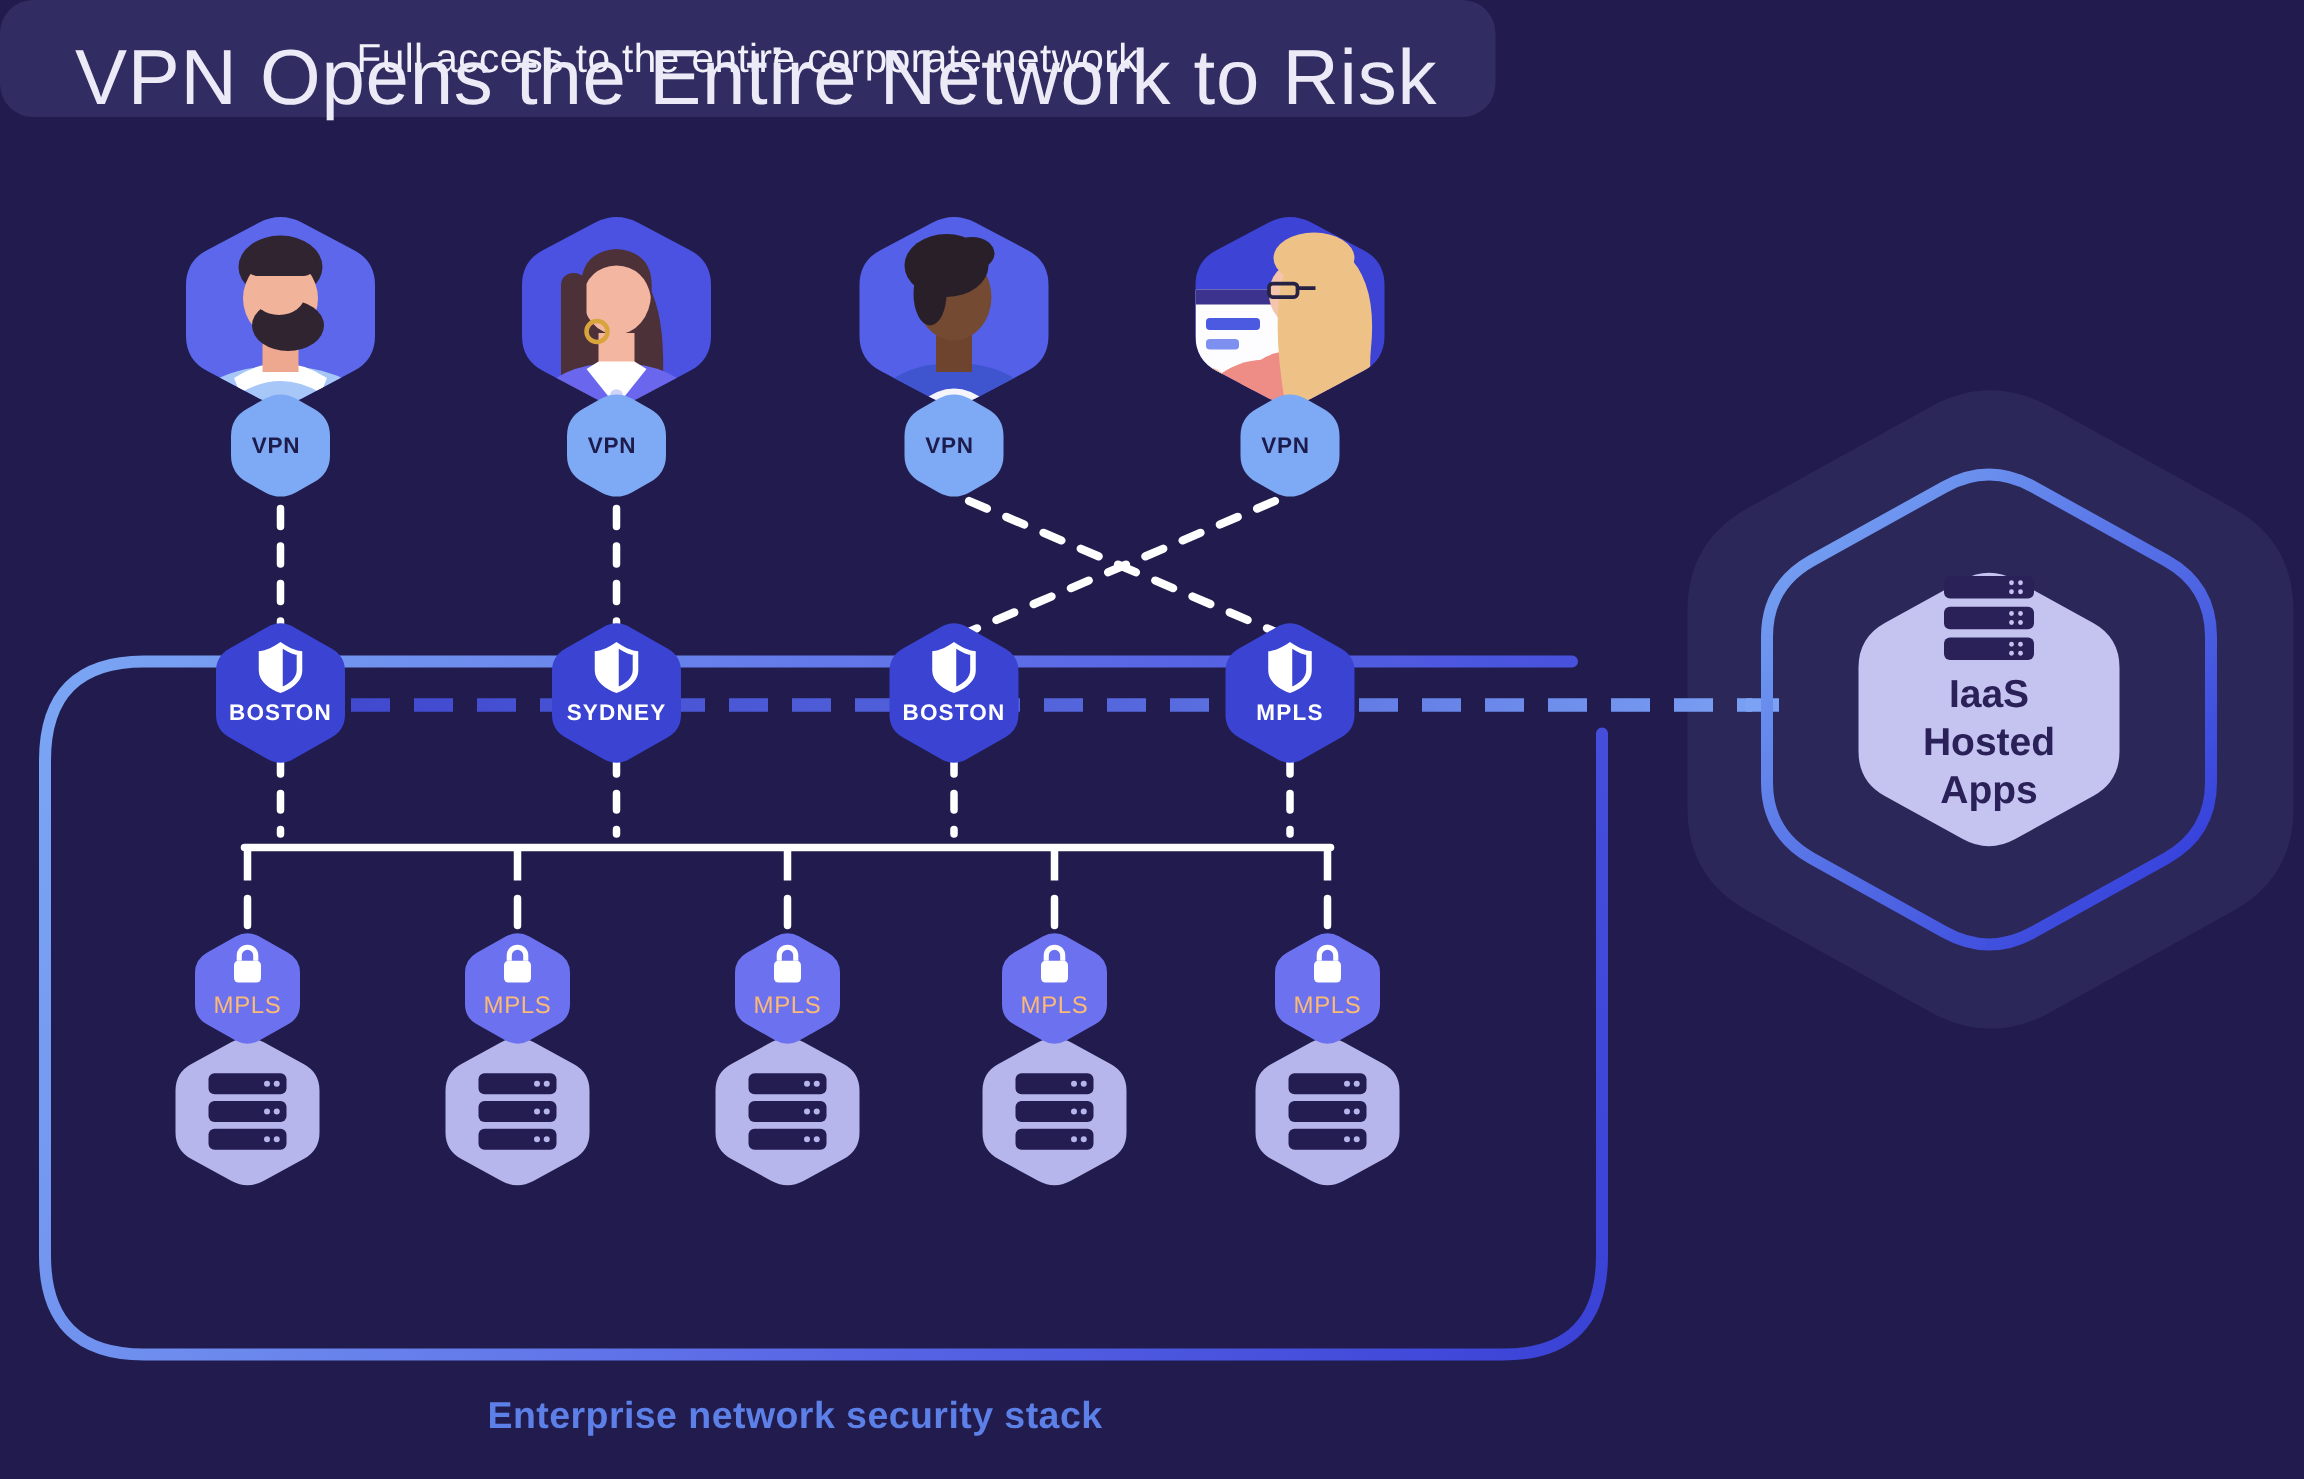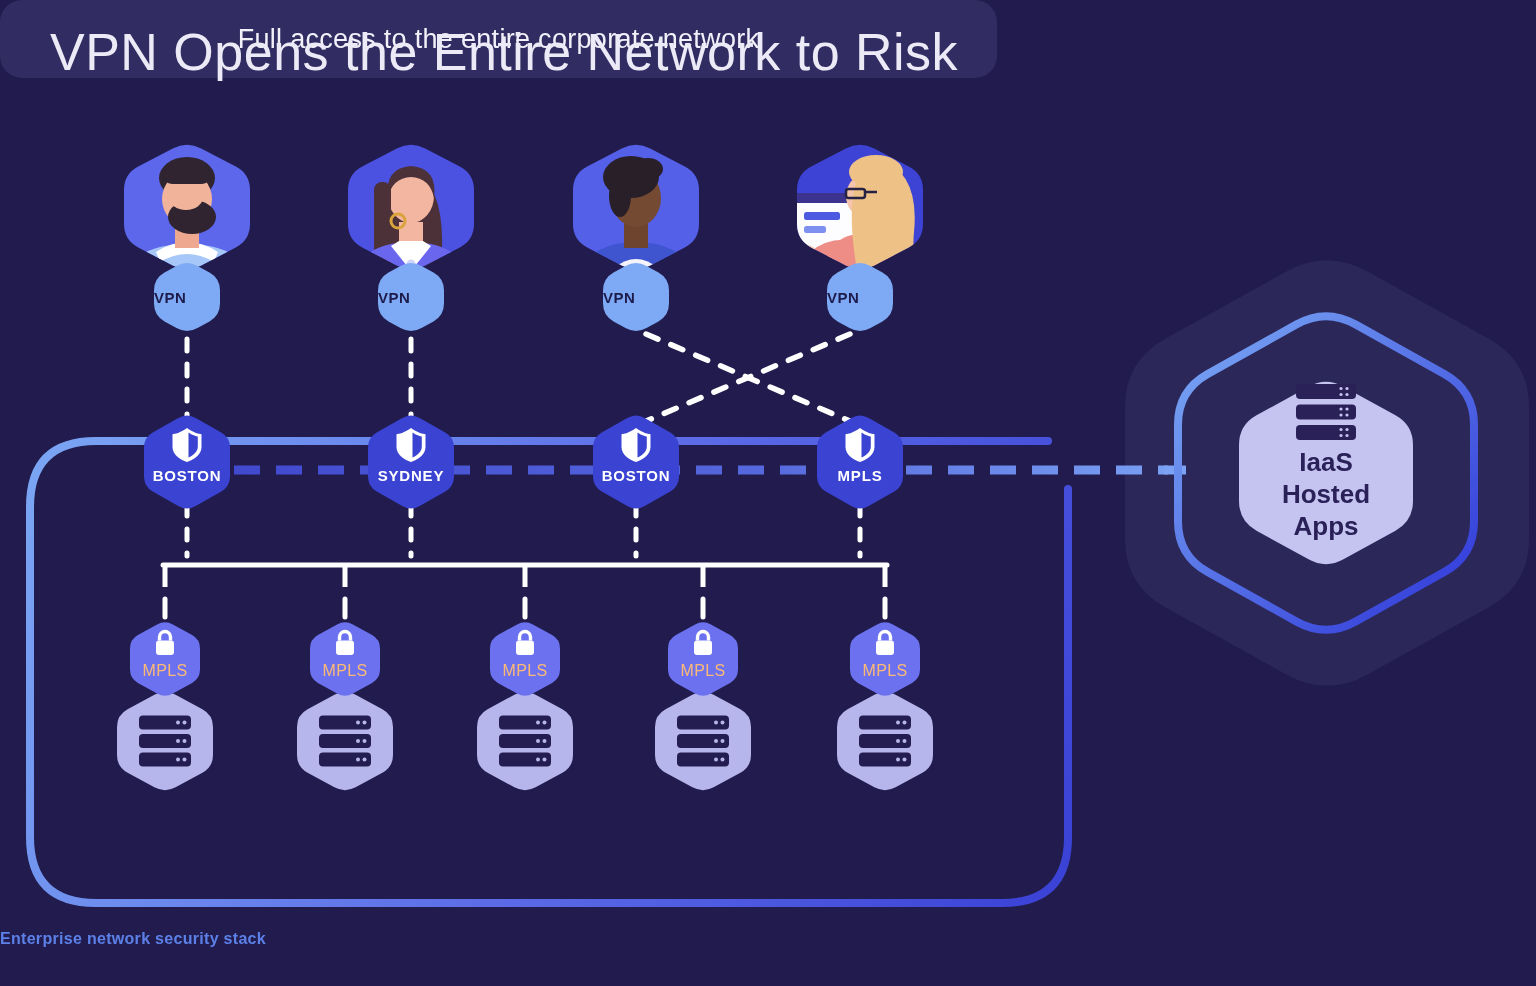--- a/index.html
+++ b/index.html
@@ -9,21 +9,21 @@
     font-family:"Liberation Sans", sans-serif;
   }
   .stage *{box-sizing:border-box;}
   svg.layer{position:absolute;left:0;top:0;pointer-events:none;}
   .ovl{position:absolute;z-index:5;}
   .title{
     left:50px;top:22px;width:1300px;
     font-size:52px;font-weight:500;color:#eceaf6;letter-spacing:.5px;
   }
   .vpn-label{
-    width:60px;font-size:15px;font-weight:700;
+    width:60px;text-align:center;font-size:15px;font-weight:700;
     color:#1d1b4b;letter-spacing:.5px;
   }
   .city-label{
     width:120px;text-align:center;font-size:15px;font-weight:700;
     color:#ffffff;letter-spacing:.8px;
   }
   .mpls-label{
     width:80px;text-align:center;font-size:16px;font-weight:500;
     color:#fdba74;letter-spacing:.4px;
   }
@@ -31,22 +31,22 @@
     left:1262px;top:446px;width:128px;text-align:center;
     font-size:26px;line-height:32px;font-weight:700;color:#2b2159;
   }
   .banner{
     left:55px;top:820px;width:997px;height:78px;border-radius:22px;
     background:#312c61;z-index:2;
     display:flex;align-items:center;justify-content:center;
   }
   .banner span{font-size:27px;font-weight:500;color:#f2f1fa;letter-spacing:.3px;}
   .caption{
-    left:0;top:930px;width:1060px;text-align:left;
-    font-size:16px;font-weight:600;color:#5c80e8;letter-spacing:.3px;
+    left:0;top:930px;width:1060px;text-align:center;
+    font-size:25px;font-weight:600;color:#5c80e8;letter-spacing:.3px;
   }
 </style>
 </head>
 <body>
 
 <div class="stage">
 
   <div class="banner">
     <span>Full access to the entire corporate network</span>
   </div>

